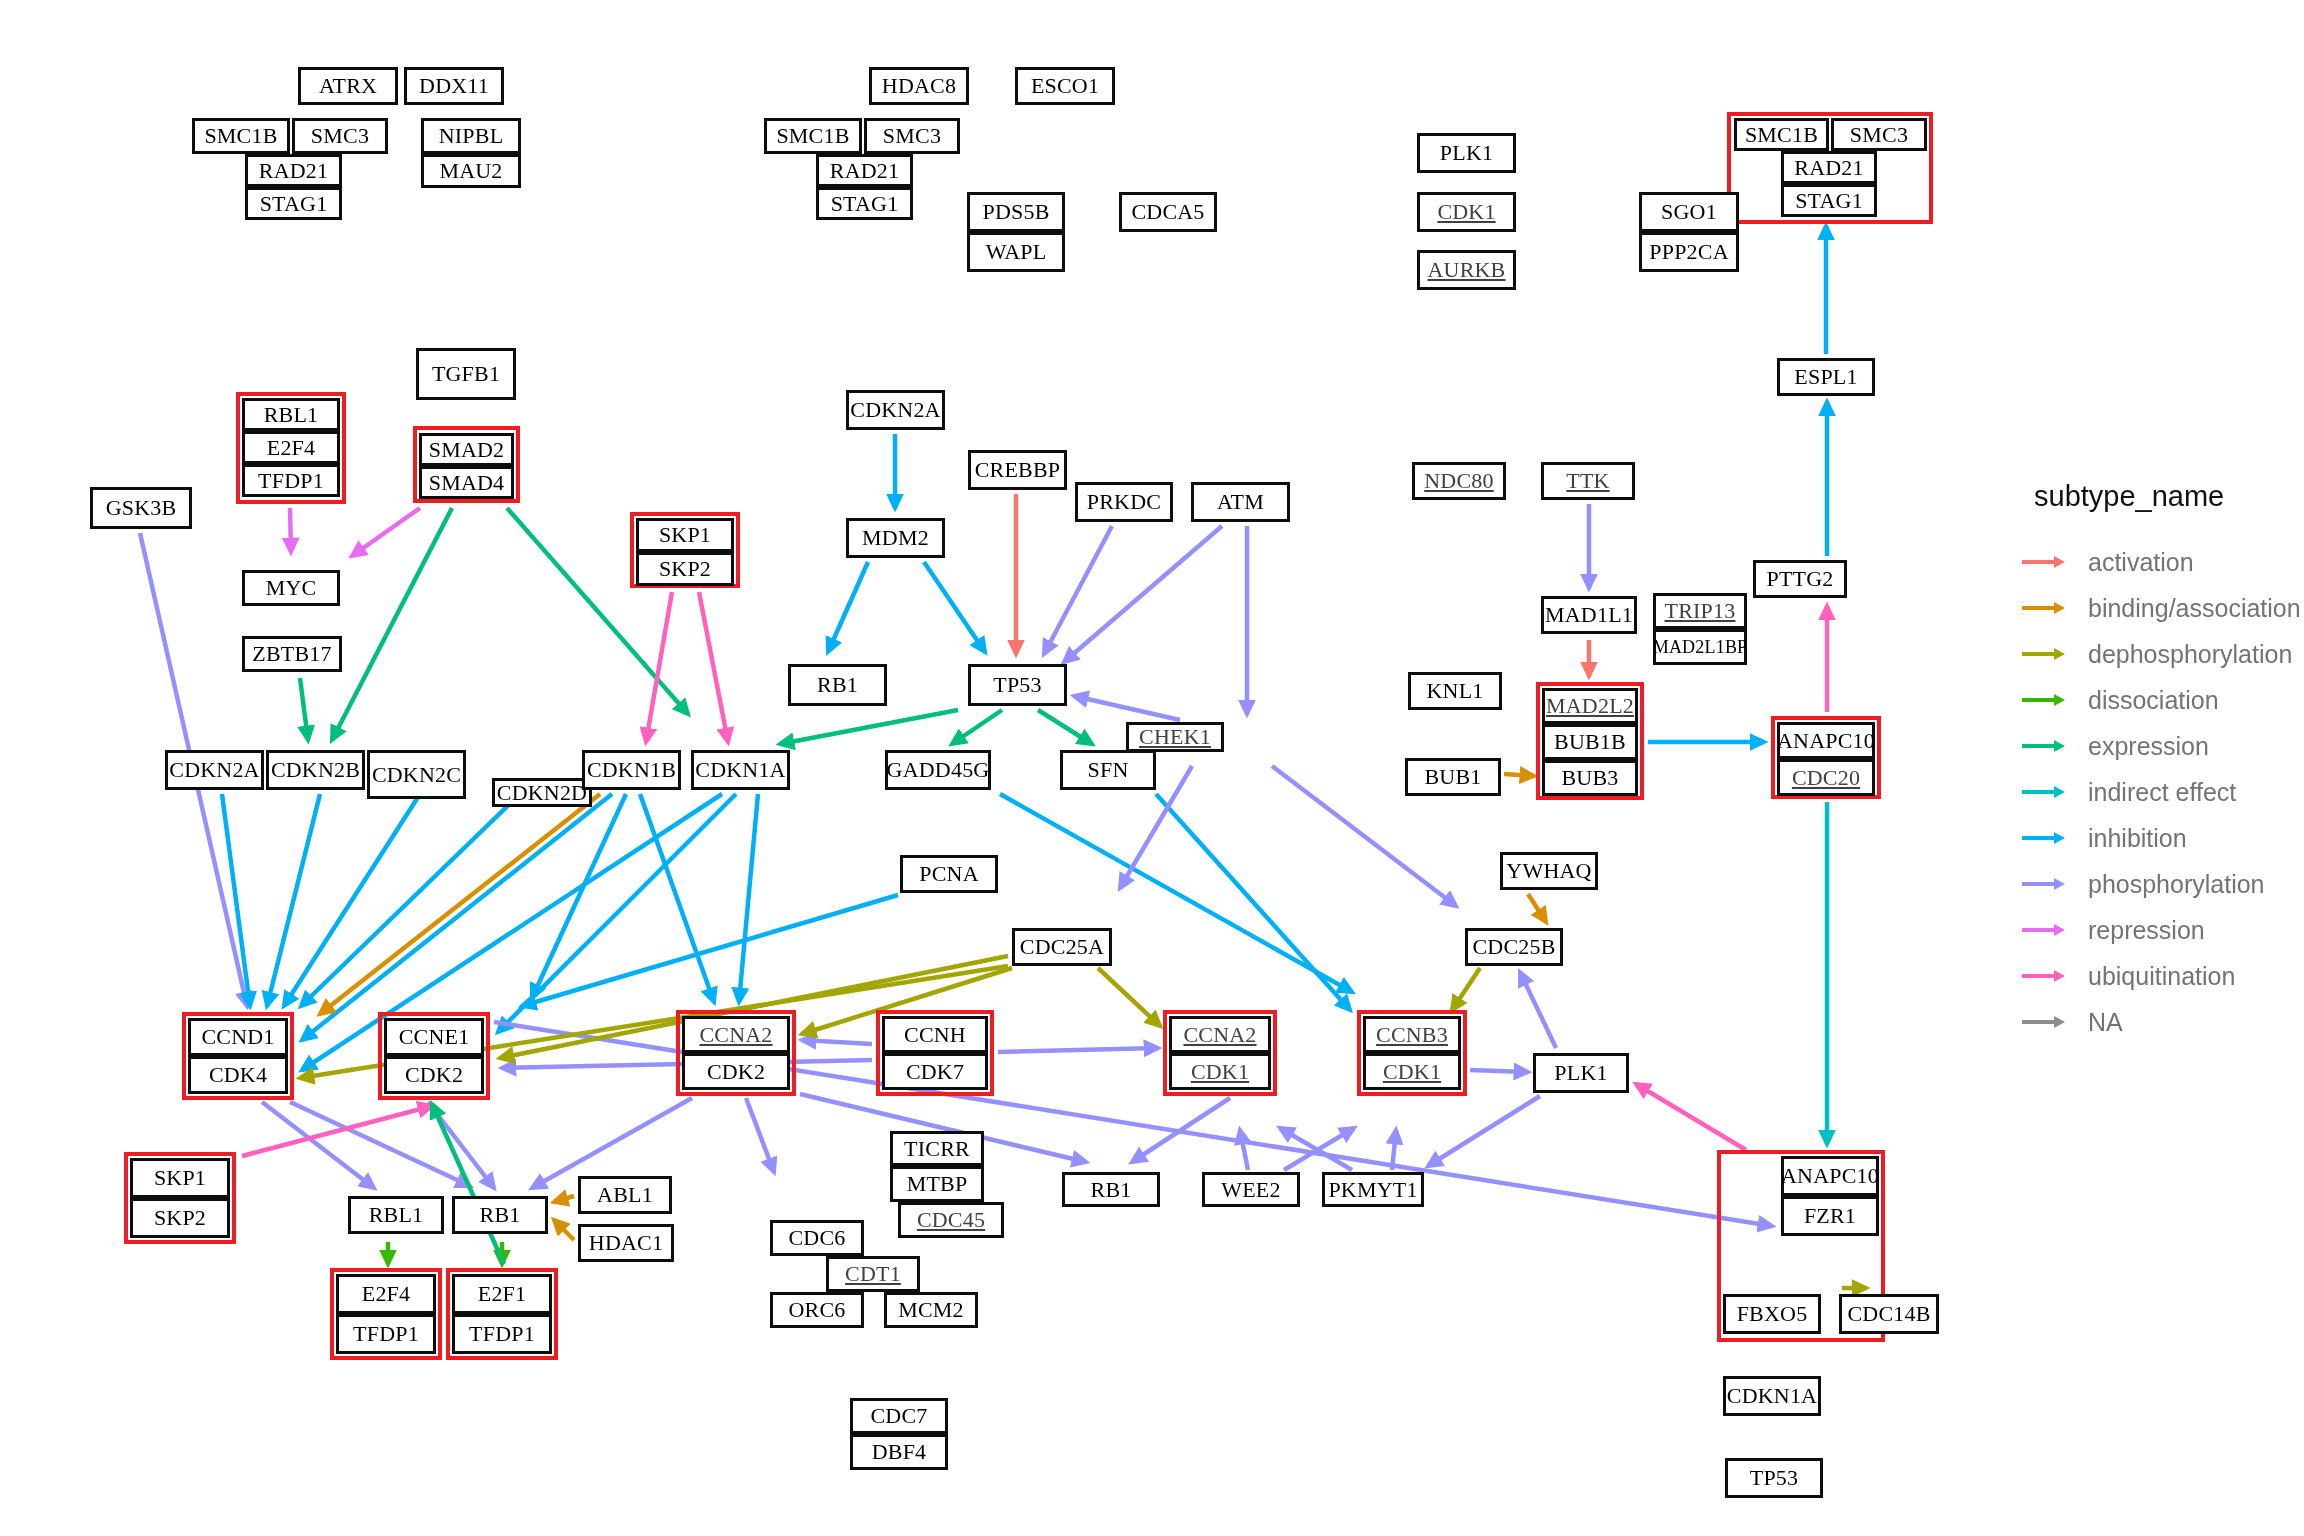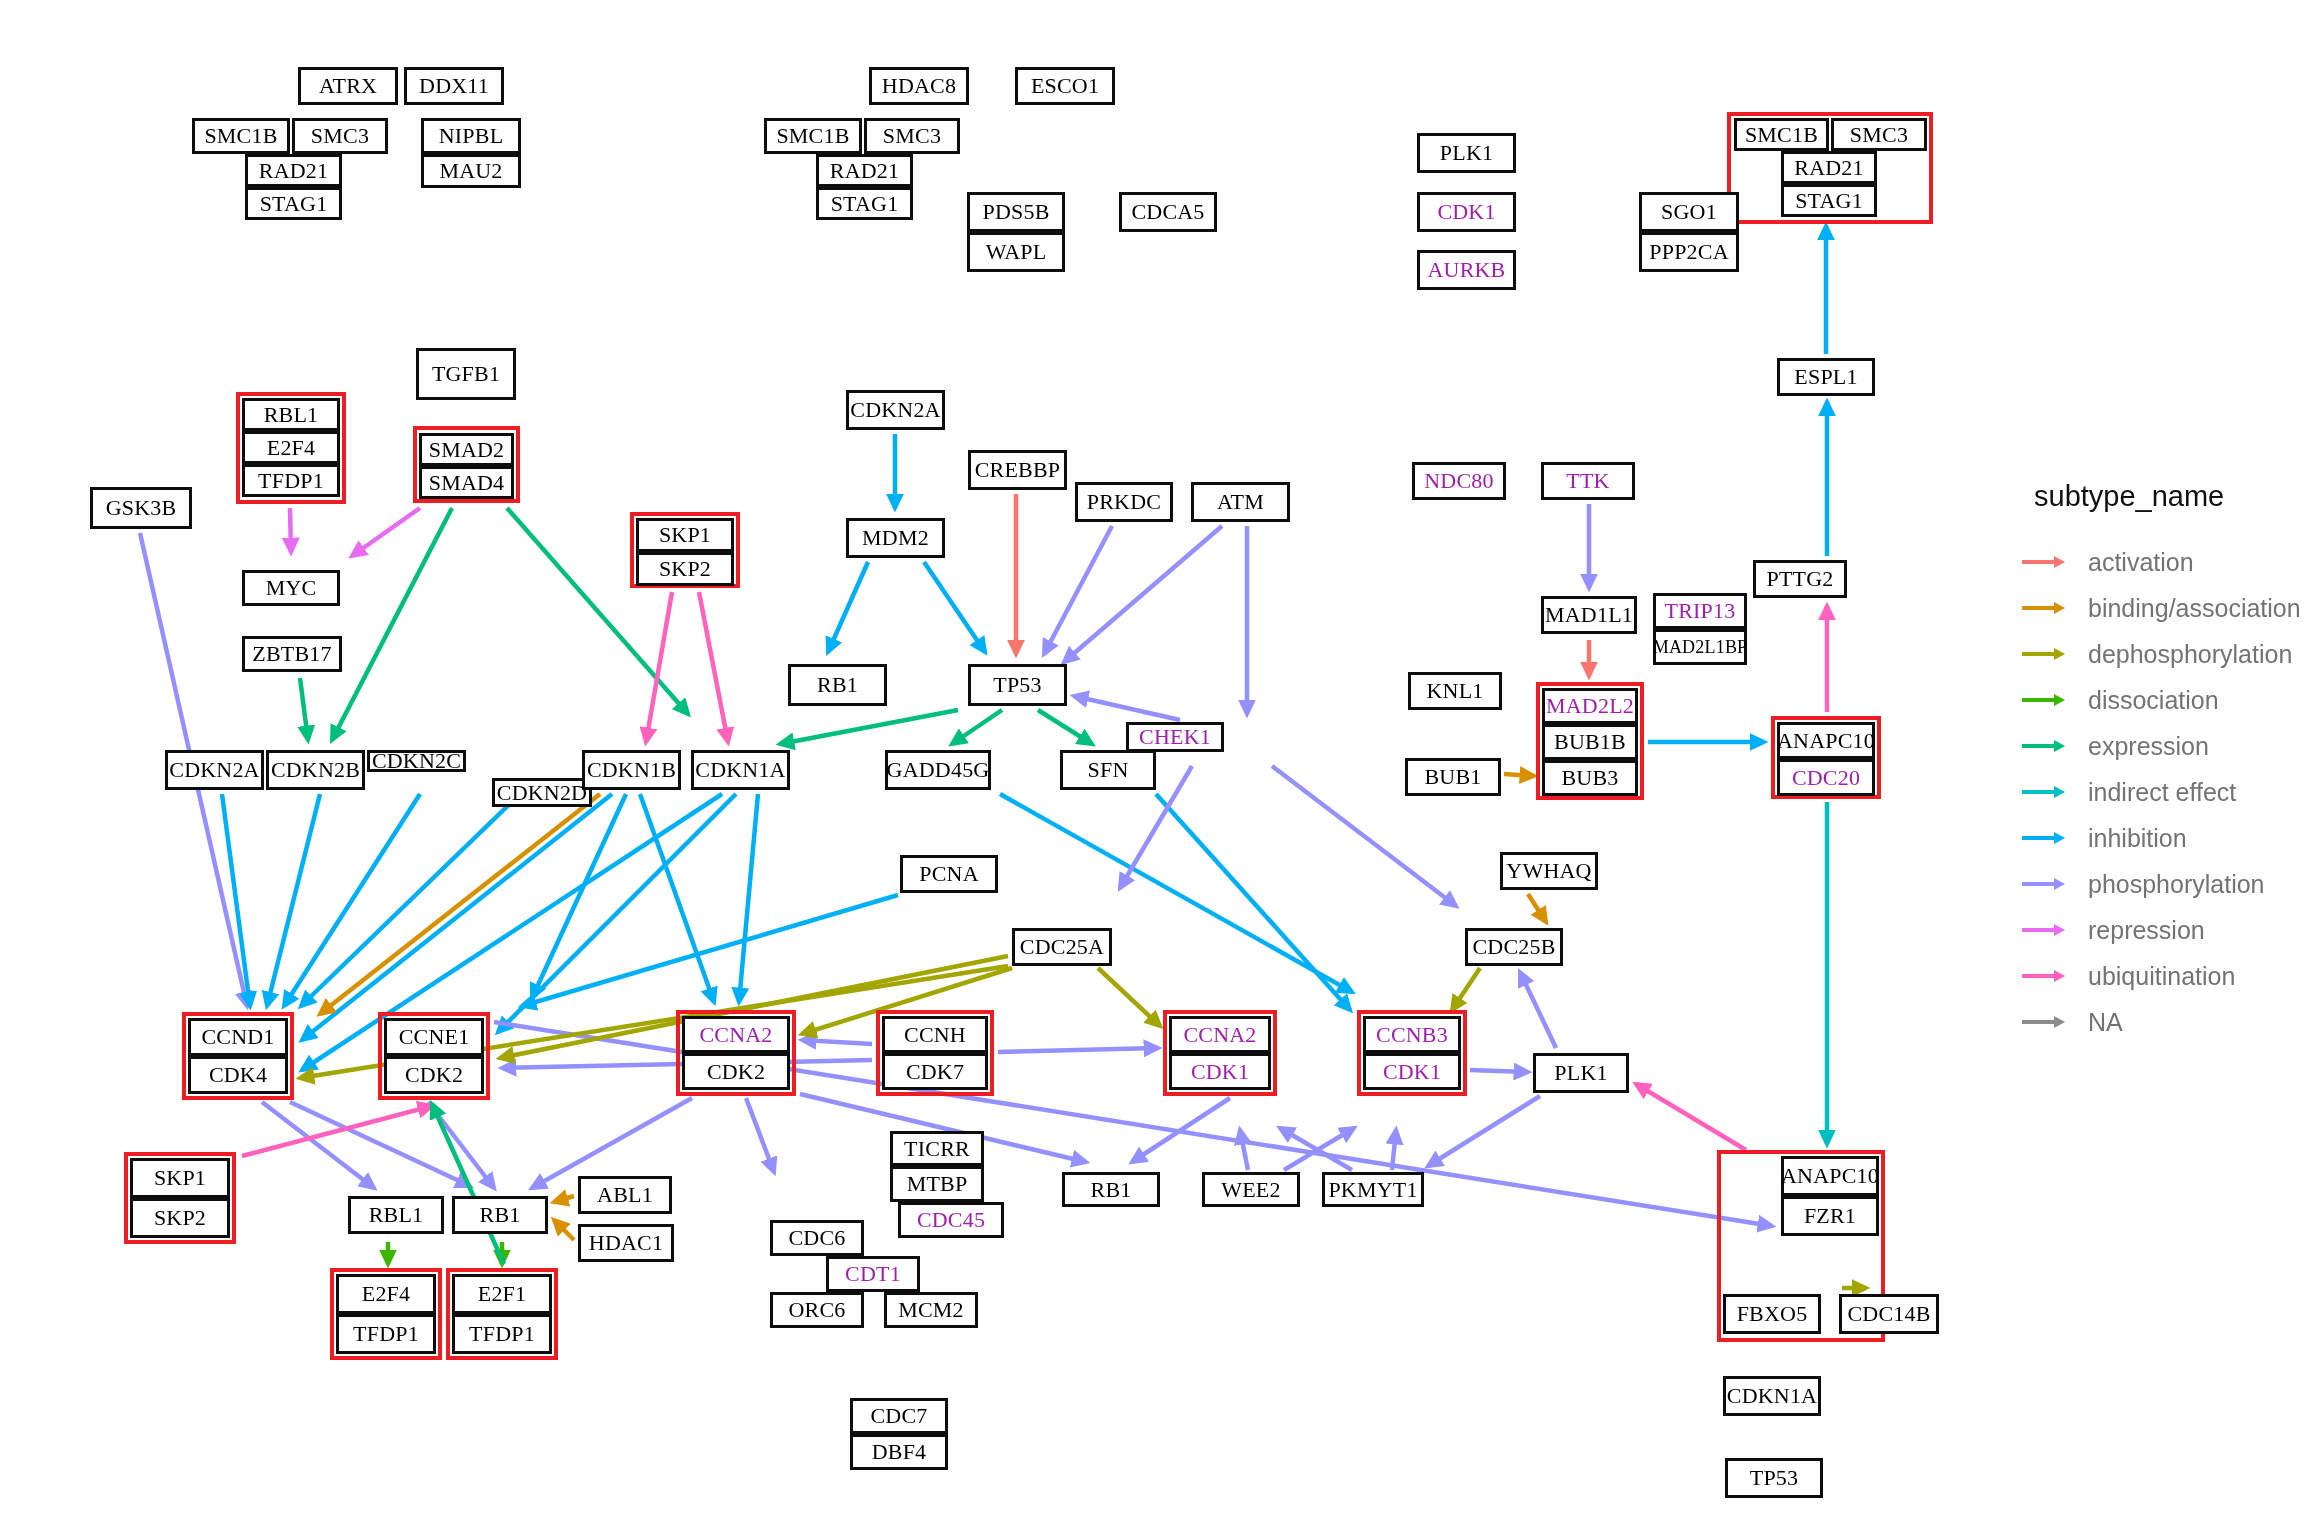--- a/index.html
+++ b/index.html
@@ -3,21 +3,21 @@
 <meta charset="utf-8">
 <style>
   html,body{margin:0;padding:0;background:#fff;}
   #canvas{position:relative;width:2304px;height:1536px;background:#fff;overflow:hidden;
           font-family:"Liberation Serif","DejaVu Serif",serif;}
   #edge-layer{position:absolute;left:0;top:0;z-index:1;}
   .complex{position:absolute;border:4px solid #ee1c23;background:transparent;z-index:2;box-sizing:border-box;}
   .node{position:absolute;border:3px solid #0d0d0d;background:#fff;z-index:3;box-sizing:border-box;
         display:flex;align-items:center;justify-content:center;font-size:22px;color:#000;
         white-space:nowrap;letter-spacing:0.2px;}
-  .node.redtext{color:#a21caf;}
+  .node.redtext{color:#404040;text-decoration:underline;}
   .node.small{font-size:18px;}
   #legend{position:absolute;left:2020px;top:480px;z-index:4;font-family:"Liberation Sans","DejaVu Sans",sans-serif;}
   #legend .legend-title{font-size:29px;color:#111;margin:0 0 26px 14px;}
   .legend-item{display:flex;align-items:center;height:46px;}
   .legend-item svg{flex:0 0 auto;}
   .legend-item .legend-label{font-size:25px;color:#737373;margin-left:22px;}
 </style>
 </head>
 <body>
 
@@ -286,21 +286,21 @@
     <div class="node small" style="left: 1653px; top: 629px; width: 94px; height: 36px;">MAD2L1BP</div>
     <div class="node" style="left: 1408px; top: 672px; width: 94px; height: 38px;">KNL1</div>
     <div class="node" style="left: 1405px; top: 758px; width: 96px; height: 38px;">BUB1</div>
     <div class="node redtext" style="left: 1542px; top: 688px; width: 96px; height: 36px;">MAD2L2</div>
     <div class="node" style="left: 1542px; top: 724px; width: 96px; height: 36px;">BUB1B</div>
     <div class="node" style="left: 1542px; top: 760px; width: 96px; height: 36px;">BUB3</div>
     <div class="node" style="left: 1777px; top: 722px; width: 98px; height: 37px;">ANAPC10</div>
     <div class="node redtext" style="left: 1777px; top: 759px; width: 98px; height: 37px;">CDC20</div>
     <div class="node" style="left: 165px; top: 750px; width: 99px; height: 40px;">CDKN2A</div>
     <div class="node" style="left: 266px; top: 750px; width: 99px; height: 40px;">CDKN2B</div>
-    <div class="node" style="left: 367px; top: 750px; width: 99px; height: 22px;">CDKN2C</div>
+    <div class="node" style="left: 367px; top: 750px; width: 99px; height: 49px;">CDKN2C</div>
     <div class="node" style="left: 468px; top: 778px; width: 100px; height: 29px; margin-left: 24px;">CDKN2D</div>
     <div class="node" style="left: 582px; top: 750px; width: 99px; height: 40px;">CDKN1B</div>
     <div class="node" style="left: 691px; top: 750px; width: 99px; height: 40px;">CDKN1A</div>
     <div class="node" style="left: 885px; top: 750px; width: 106px; height: 40px;">GADD45G</div>
     <div class="node" style="left: 1060px; top: 750px; width: 96px; height: 40px;">SFN</div>
     <div class="node" style="left: 900px; top: 855px; width: 98px; height: 38px;">PCNA</div>
     <div class="node" style="left: 1012px; top: 928px; width: 100px; height: 38px;">CDC25A</div>
     <div class="node" style="left: 1500px; top: 852px; width: 98px; height: 38px;">YWHAQ</div>
     <div class="node" style="left: 1465px; top: 928px; width: 98px; height: 38px;">CDC25B</div>
     <div class="node" style="left: 188px; top: 1018px; width: 100px; height: 38px;">CCND1</div>

